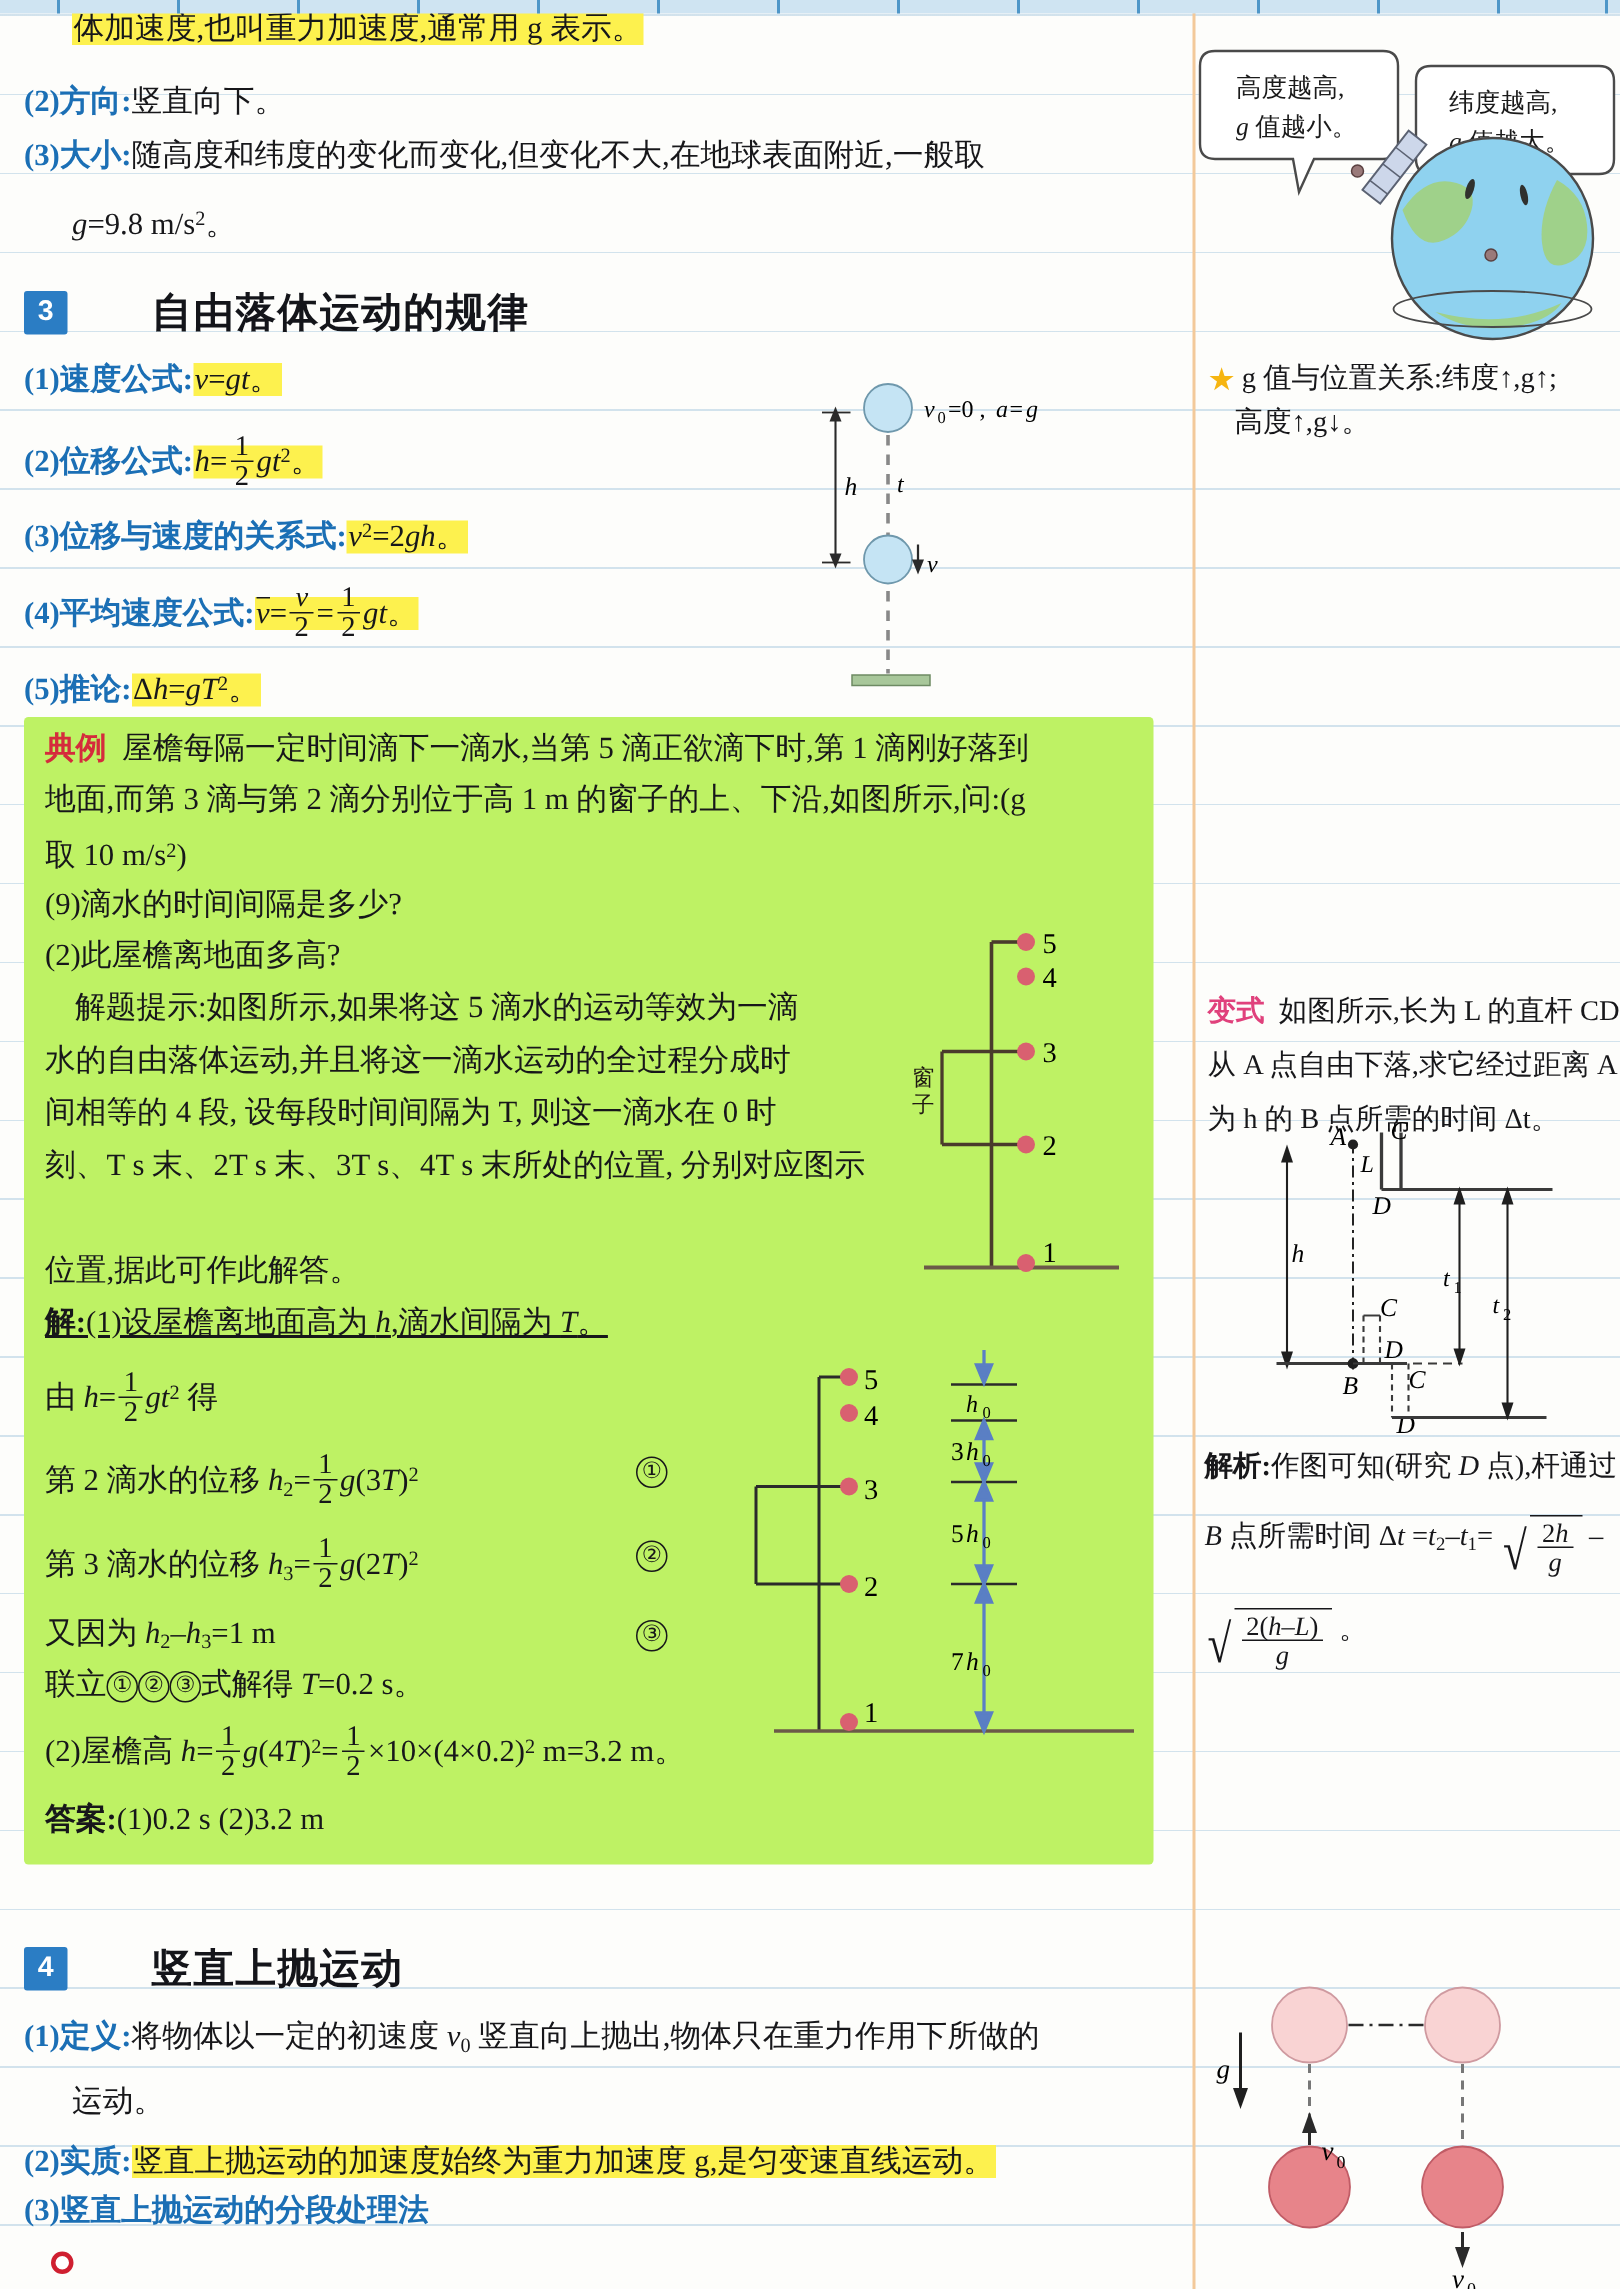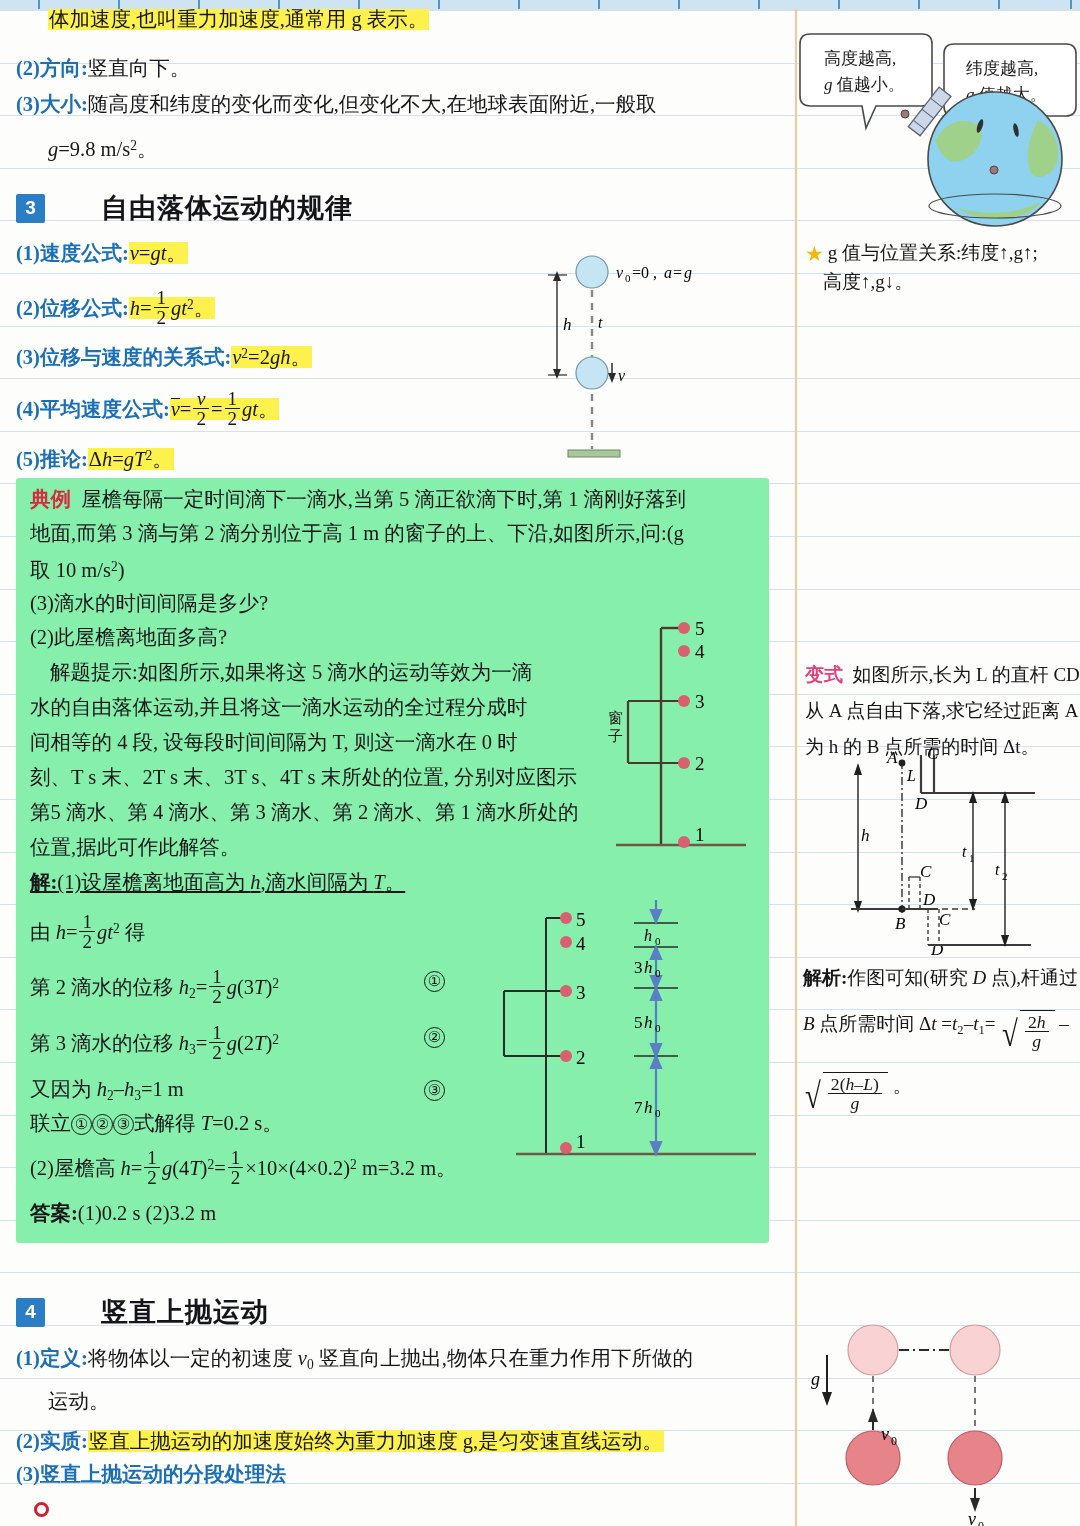--- a/index.html
+++ b/index.html
@@ -77,21 +77,21 @@
     width: 29px; height: 29px; background: #2b7dc4; color: #fff;
     font-family: "Liberation Sans", sans-serif; font-weight: bold; font-size: 19px;
     display: flex; align-items: center; justify-content: center;
     border-radius: 2px;
   }
   .sec-title { font-family: "Liberation Sans", sans-serif; font-weight: bold; font-size: 27px; color: #14151a; letter-spacing: 1px; margin-left: 43px; }
 
   
   #example-card {
     position: absolute; left: 16px; top: 478px; width: 753px; height: 765px;
-    background: #86efac;
+    background: #bef264;
     border-radius: 3px;
     z-index: 2;
   }
   .tag-red { color: #d52b3c; font-weight: bold; }
   .tag-pink { color: #e0417c; font-weight: bold; }
 
   .circnum {
     display: inline-block; width: 21px; height: 21px; line-height: 19px;
     border: 1.4px solid #17171a; border-radius: 50%; text-align: center;
     font-size: 15px; vertical-align: 1px;
@@ -209,30 +209,29 @@
     </div>
 
     <div id="example-card">
 
       <div class="ln" style="left:14px; top:8px;">
         <span class="tag-red">典例</span>&nbsp;&nbsp;<span>屋檐每隔一定时间滴下一滴水,当第 5 滴正欲滴下时,第 1 滴刚好落到</span>
       </div>
       <div class="ln" style="left:14px; top:42px;">地面,而第 3 滴与第 2 滴分别位于高 1 m 的窗子的上、下沿,如图所示,问:(g</div>
       <div class="ln" style="left:14px; top:76px;">取 10 m/s<sup>2</sup>)</div>
 
-      <div class="ln" style="left:14px; top:112px;">(3)滴水的时间间隔是多少?</div>
+      <div class="ln" style="left:14px; top:112px;">(9)滴水的时间间隔是多少?</div>
       <div class="ln" style="left:14px; top:146px;">(2)此屋檐离地面多高?</div>
 
       <div class="ln" style="left:14px; top:181px;margin-left:20px;">
         <span>解题提示:</span><span>如图所示,如果将这 5 滴水的运动等效为一滴</span>
       </div>
       <div class="ln" style="left:14px; top:216px;">水的自由落体运动,并且将这一滴水运动的全过程分成时</div>
       <div class="ln" style="left:14px; top:251px;">间相等的 4 段, 设每段时间间隔为 T, 则这一滴水在 0 时</div>
       <div class="ln" style="left:14px; top:286px;">刻、T s 末、2T s 末、3T s、4T s 末所处的位置, 分别对应图示</div>
-      <div class="ln" style="left:14px; top:321px;">第5 滴水、第 4 滴水、第 3 滴水、第 2 滴水、第 1 滴水所处的</div>
       <div class="ln" style="left:14px; top:356px;">位置,据此可作此解答。</div>
 
       <div class="ln" style="left:14px; top:391px;text-decoration:underline;">
         <b>解:</b><span>(1)设屋檐离地面高为 <i>h</i>,滴水间隔为 <i>T</i>。</span>
       </div>
 
       <div class="ln" style="left:14px; top:434px;">
         由 <i>h</i>=<span class="frac"><span class="num">1</span><span class="den">2</span></span><i>gt</i><sup>2</sup> 得
       </div>
 

